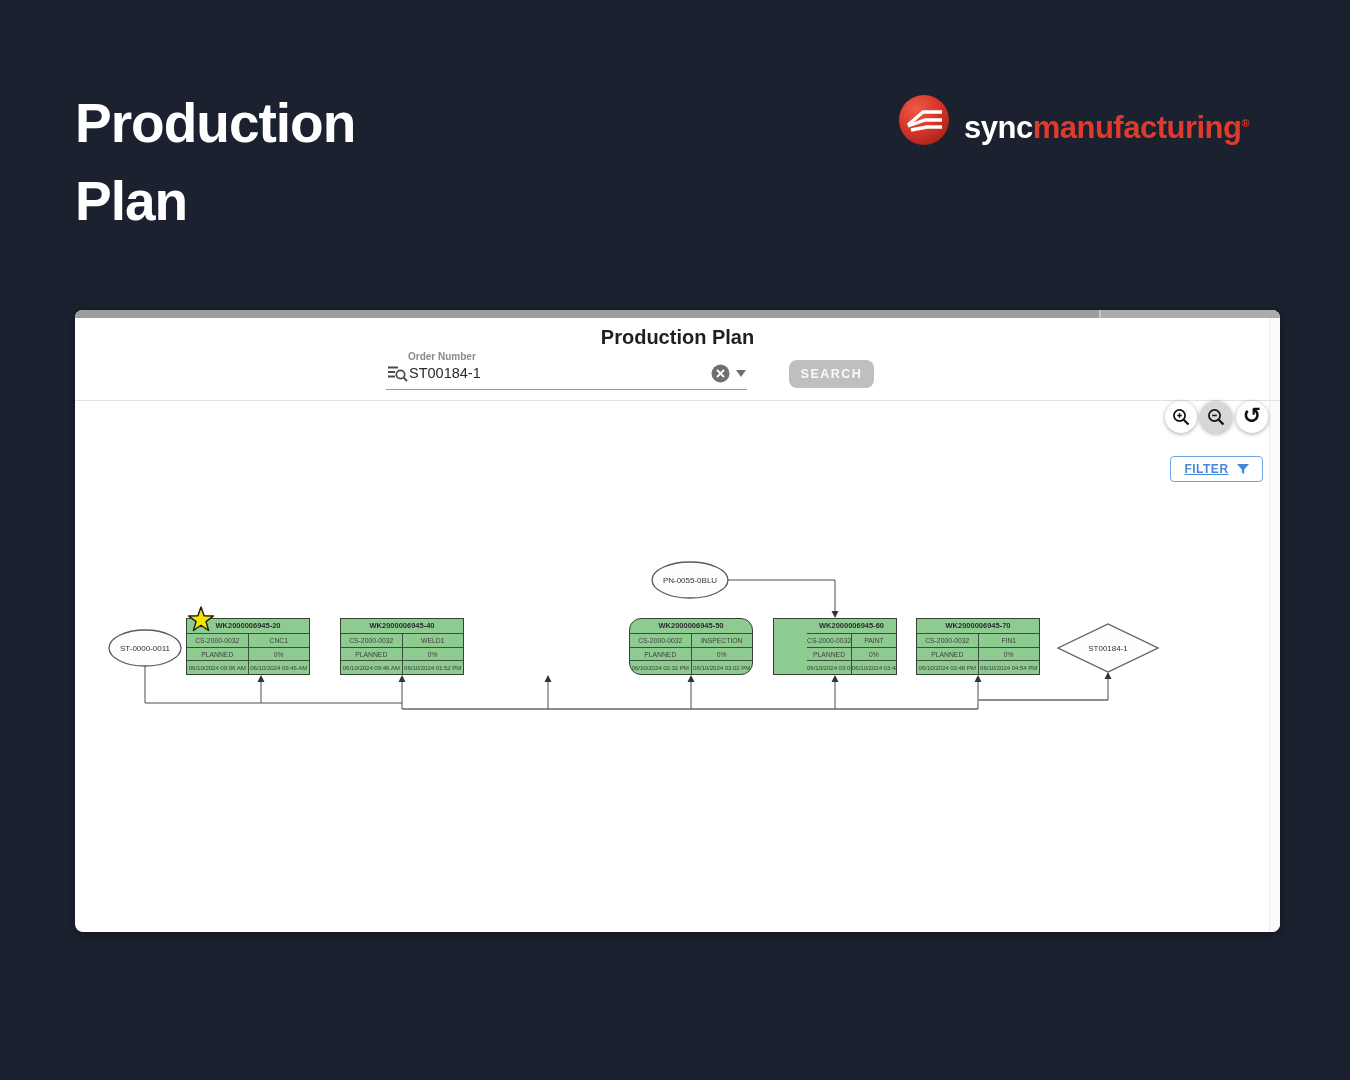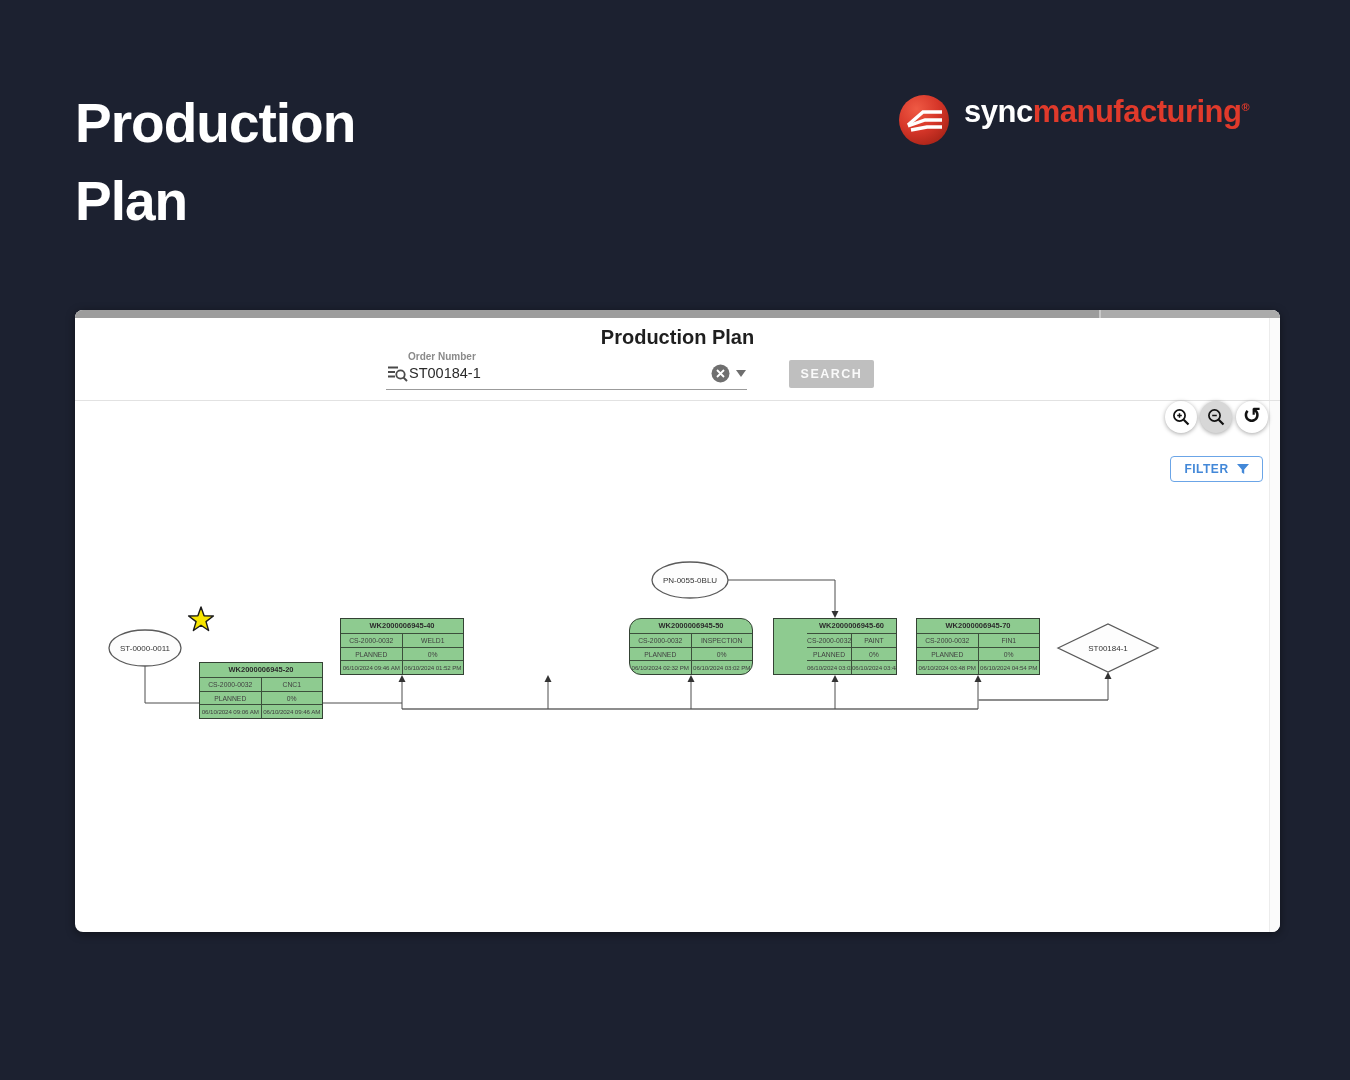--- a/index.html
+++ b/index.html
@@ -12,21 +12,21 @@
   }
 
   
   .page-heading {
     position:absolute; left:75px; top:84px; width:400px;
     color:#ffffff; font-size:55px; font-weight:900;
     line-height:1.42; letter-spacing:-1px;
   }
 
   
-  .brand { position:absolute; left:898px; top:94px; display:flex; align-items:flex-start; gap:14px; }
+  .brand { position:absolute; left:898px; top:94px; display:flex; align-items:flex-end; gap:14px; }
   .brand-text { font-size:31px; font-weight:800; letter-spacing:-0.5px; white-space:nowrap; }
   .brand-prefix { color:#ffffff; }
   .brand-suffix { color:#e03a2b; }
   .brand-reg { color:#e03a2b; font-size:11px; vertical-align:super; font-weight:700; }
 
   
   .card {
     position:absolute; left:75px; top:310px; width:1205px; height:622px;
     background:#ffffff; border-radius:8px;
     box-shadow:0 2px 10px rgba(0,0,0,0.45);
@@ -43,61 +43,61 @@
     font-size:20px; font-weight:700; color:#1f1f1f; }
   .search-icon-wrap { position:absolute; left:311px; top:52px; width:22px; height:22px; }
   .search-label { position:absolute; left:333px; top:41px; font-size:10px; color:#8a8a8a;font-weight:bold; }
   .search-value { position:absolute; left:334px; top:55px; font-size:14.5px; color:#2b2b2b; }
   .search-underline { position:absolute; left:311px; top:79px; width:361px; height:1px; background:#9b9b9b; }
   .clear-btn { position:absolute; left:636px; top:54px; width:19px; height:19px; cursor:pointer; }
   .caret-down { position:absolute; left:661px; top:60px; width:0; height:0;
     border-left:5.5px solid transparent; border-right:5.5px solid transparent;
     border-top:7px solid #6e6e6e; }
   .search-btn { position:absolute; left:714px; top:50px; width:85px; height:28px;
-    background:#bfbfbf; color:#fafafa; border:none; border-radius:2px;
+    background:#bfbfbf; color:#fafafa; border:none; border-radius:8px;
     font-size:12.5px; font-weight:700; letter-spacing:1.5px;
     font-family:"Liberation Sans", sans-serif; }
   .header-divider { position:absolute; left:0; top:90px; width:100%; height:1px; background:#e2e2e2; }
 
   
   .zoom-btn { position:absolute; width:32px; height:32px; border-radius:50%;
     background:#ffffff; box-shadow:0 1px 4px rgba(0,0,0,0.35);
     display:flex; align-items:center; justify-content:center; cursor:pointer; }
   .zoom-btn.active { background:#d7d7d7; }
   .zoom-in-btn  { left:1090px; top:91px; }
   .zoom-out-btn { left:1125px; top:91px; }
   .reset-btn    { left:1161px; top:91px; }
   .reset-glyph { font-family:"DejaVu Sans", sans-serif; font-size:22px; font-weight:700;
     color:#111; line-height:1; margin-top:-3px; }
   .filter-btn { position:absolute; left:1095px; top:146px; width:93px; height:26px;
     background:#ffffff; border:1px solid #6ba5e7; border-radius:4px;
     color:#4388d8; font-size:12px; font-weight:700; letter-spacing:0.5px;
     display:flex; align-items:center; justify-content:center; gap:8px;
-    font-family:"Liberation Sans", sans-serif; cursor:pointer; }
+    font-family:"Liberation Sans", sans-serif; cursor:pointer;text-decoration:underline; }
 
   
   .diagram-svg { position:absolute; left:0; top:0; pointer-events:none; }
   .diagram-svg .node { pointer-events:auto; }
   .node-shape { fill:#fdfdfd; stroke:#5a5a5a; stroke-width:1.3; }
   .node-label { font-size:8px; fill:#333; text-anchor:middle; font-family:"Liberation Sans", sans-serif; }
   .edge { fill:none; stroke:#4c4c4c; stroke-width:1; }
   .edge-rail { fill:none; stroke:#8d8d8d; stroke-width:2; }
   .edge-gray { fill:none; stroke:#8d8d8d; stroke-width:1.8; }
   .arrow { fill:#333; }
 
   .op-box { position:absolute; top:308px; width:124px; height:57px;
     background:#8ecb90; border:1px solid #344234; cursor:pointer; }
   .op-header { height:14px; line-height:14px; text-align:center;
     font-size:7.5px; font-weight:700; color:#2c2c2c; white-space:nowrap; overflow:hidden; }
   .op-row { display:flex; height:13.5px; border-top:1px solid #3c4f3c; }
   .op-cell { flex:1; text-align:center; line-height:13px; font-size:6.8px; color:#3f3f3f;
     white-space:nowrap; overflow:hidden; }
   .op-cell + .op-cell { border-left:1px solid #3c4f3c; }
   .op-row.dates .op-cell { font-size:6.2px; letter-spacing:-0.1px; }
-  .op-b1 { left:124px;margin-top:44px; } .op-b2 { left:265px; } .op-b3 { left:411px; }
+  .op-b1 { left:111px; } .op-b2 { left:265px; } .op-b3 { left:411px; }
   .op-b4 { left:554px;border-radius:12px; } .op-b5 { left:698px;padding-left:33px; } .op-b6 { left:841px; }
 
   .star-marker { position:absolute; left:111px; top:294px; width:30px; height:30px; }
 </style>
 </head>
 <body>
 
 <h1 class="page-heading">Production Plan</h1>
 
 <div class="brand">

